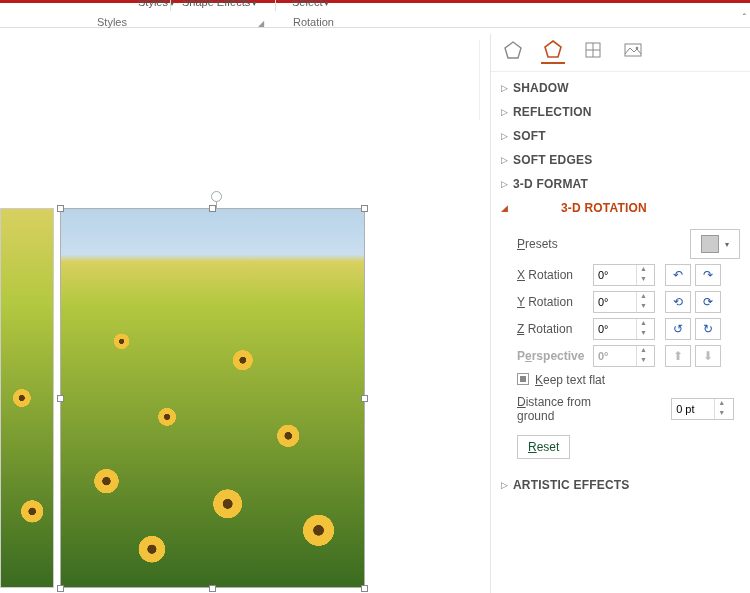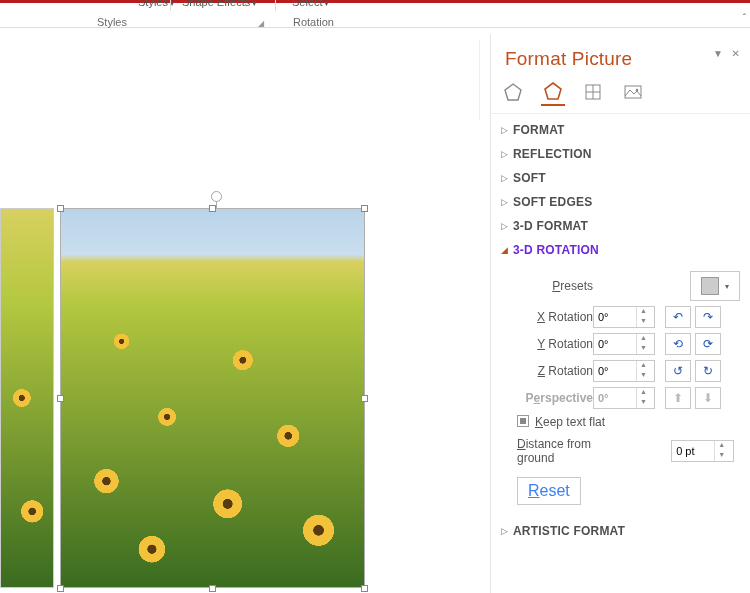--- a/index.html
+++ b/index.html
@@ -45,40 +45,40 @@
   .pacts { position:absolute; top:14px; right:10px; font-size:10px; color:#888;}
   .pacts span { margin-left:6px; cursor:pointer;}
   .tabs { display:flex; gap:16px; padding:6px 10px 0 10px; border-bottom:1px solid #eee; height:38px;}
   .tab { width:24px; height:24px; display:flex; align-items:center; justify-content:center; padding-bottom:4px;}
   .tab.active { border-bottom:2px solid #c05020;}
   .sections { padding:4px 6px 0 8px; font-size:12px;}
   .sec { display:flex; align-items:center; padding:5px 2px; cursor:pointer; color:#4f4f4f;}
   .sec .tri { width:12px; font-size:9px; color:#777;}
   .sec .lab { font-weight:600; letter-spacing:.2px;}
   .sec.open { color:#c05020;}
-  .sec.open .lab { color:#6d28d9;}
+  .sec.open .lab { color:#c2410c;margin-left:48px;}
   .rotbody { padding:4px 4px 4px 18px; color:#555;}
   .row { display:flex; align-items:center; margin:5px 0; font-size:12px;}
-  .row .rlab { width:76px;text-align:right;}
+  .row .rlab { width:76px;}
   .row.dis .rlab, .row.dis input { color:#aaa;font-weight:bold;}
   .spin { display:flex; align-items:center; width:62px; height:22px; border:1px solid #c9c9c9; background:#fff; margin-right:6px;}
   .spin input { border:none; width:42px; font-size:11px; padding:2px 4px; outline:none; background:transparent;}
   .spin .ar { width:14px; display:flex; flex-direction:column; border-left:1px solid #ddd;}
   .spin .ar div { height:10px; line-height:8px; text-align:center; font-size:7px; color:#888; cursor:pointer;}
   .ibtn { width:26px; height:22px; border:1px solid #c9c9c9; margin-left:4px; display:flex; align-items:center; justify-content:center; font-size:12px; color:#2255aa; cursor:pointer; background:#fff;}
   .ibtn.dis { color:#bbb;}
   .preset { width:50px; height:30px; border:1px solid #c9c9c9; display:flex; align-items:center; justify-content:center; margin-left:auto;}
   .preset .cube { width:18px; height:18px; background:#ccc; border:1px solid #999;}
   .preset .dd { font-size:8px; margin-left:6px; color:#666;}
   .chk { display:flex; align-items:flex-start; margin:6px 0 8px 0;}
   .chk .box { width:12px; height:12px; border:1px solid #999; margin-right:6px; position:relative;}
   .chk .box::after { content:""; position:absolute; inset:2px; background:#888;}
   .dist { display:flex; align-items:center; margin:4px 0;gap:45px;}
   .dist .spin { width:66px; margin-left:auto;}
-  .reset { margin:8px 0 10px 0; display:inline-block; border:1px solid #c9c9c9; padding:4px 10px; font-size:16px; color:#3b82f6; cursor:pointer;}
+  .reset { margin:8px 0 10px 0; display:inline-block; border:1px solid #c9c9c9; padding:4px 10px; font-size:12px; color:#14532d; cursor:pointer;}
   .u { text-decoration:underline; text-decoration-style:solid;}
   .slidearea{position:absolute;left:0;top:12px;width:480px;height:80px;border-right:1px solid #eee;}
 </style>
 </head>
 <body>
 
 <div class="ribbon">
   <div class="ribtop">
     <span class="styles"><span>Styles</span><span class="dd">▾</span></span>
     <span class="sep" style="left:170px;"></span>
@@ -106,27 +106,20 @@
     <div class="handle" style="left:361px; top:82px;"></div>
     <div class="handle" style="left:57px; top:272px;"></div>
     <div class="handle" style="left:361px; top:272px;"></div>
     <div class="handle" style="left:57px; top:462px;"></div>
     <div class="handle" style="left:209px; top:462px;"></div>
     <div class="handle" style="left:361px; top:462px;"></div>
   </div>
 </div>
 
 <div class="panel">
-  <div class="phead">
-    <span class="ptitle">Format Picture</span>
-    <span class="pacts">
-      <span>▼</span>
-      <span>✕</span>
-    </span>
-  </div>
   <div class="tabs">
     <div class="tab">
       <svg width="20" height="20">
           <polygon points="10,2 18,8 15,18 5,18 2,8" fill="none" stroke="#888" stroke-width="1.4"></polygon>
         </svg>
     </div>
     <div class="tab active">
       <svg width="20" height="20">
           <polygon points="10,2 18,8 15,18 5,18 2,8" fill="none" stroke="#c05020" stroke-width="1.6"></polygon>
         </svg>
@@ -143,21 +136,21 @@
           <rect x="2" y="4" width="16" height="12" fill="none" stroke="#888"></rect>
           <polyline points="2,14 7,8 11,12 14,9 18,14" fill="none" stroke="#888"></polyline>
           <circle cx="14" cy="8" r="1.3" fill="#888"></circle>
         </svg>
     </div>
   </div>
 
   <div class="sections">
     <div class="sec">
         <span class="tri">▷</span>
-        <span class="lab">FORMAT</span>
+        <span class="lab">SHADOW</span>
       </div>
     <div class="sec">
         <span class="tri">▷</span>
         <span class="lab">REFLECTION</span>
       </div>
     <div class="sec">
         <span class="tri">▷</span>
         <span class="lab">SOFT</span>
       </div>
     <div class="sec">
@@ -241,16 +234,16 @@
               <div>▲</div>
               <div>▼</div>
             </div>
           </div>
       </div>
       <div class="reset"><span class="u">R</span>eset</div>
     </div>
 
     <div class="sec">
         <span class="tri">▷</span>
-        <span class="lab">ARTISTIC FORMAT</span>
+        <span class="lab">ARTISTIC EFFECTS</span>
       </div>
   </div>
 </div>
 
 </body></html>

